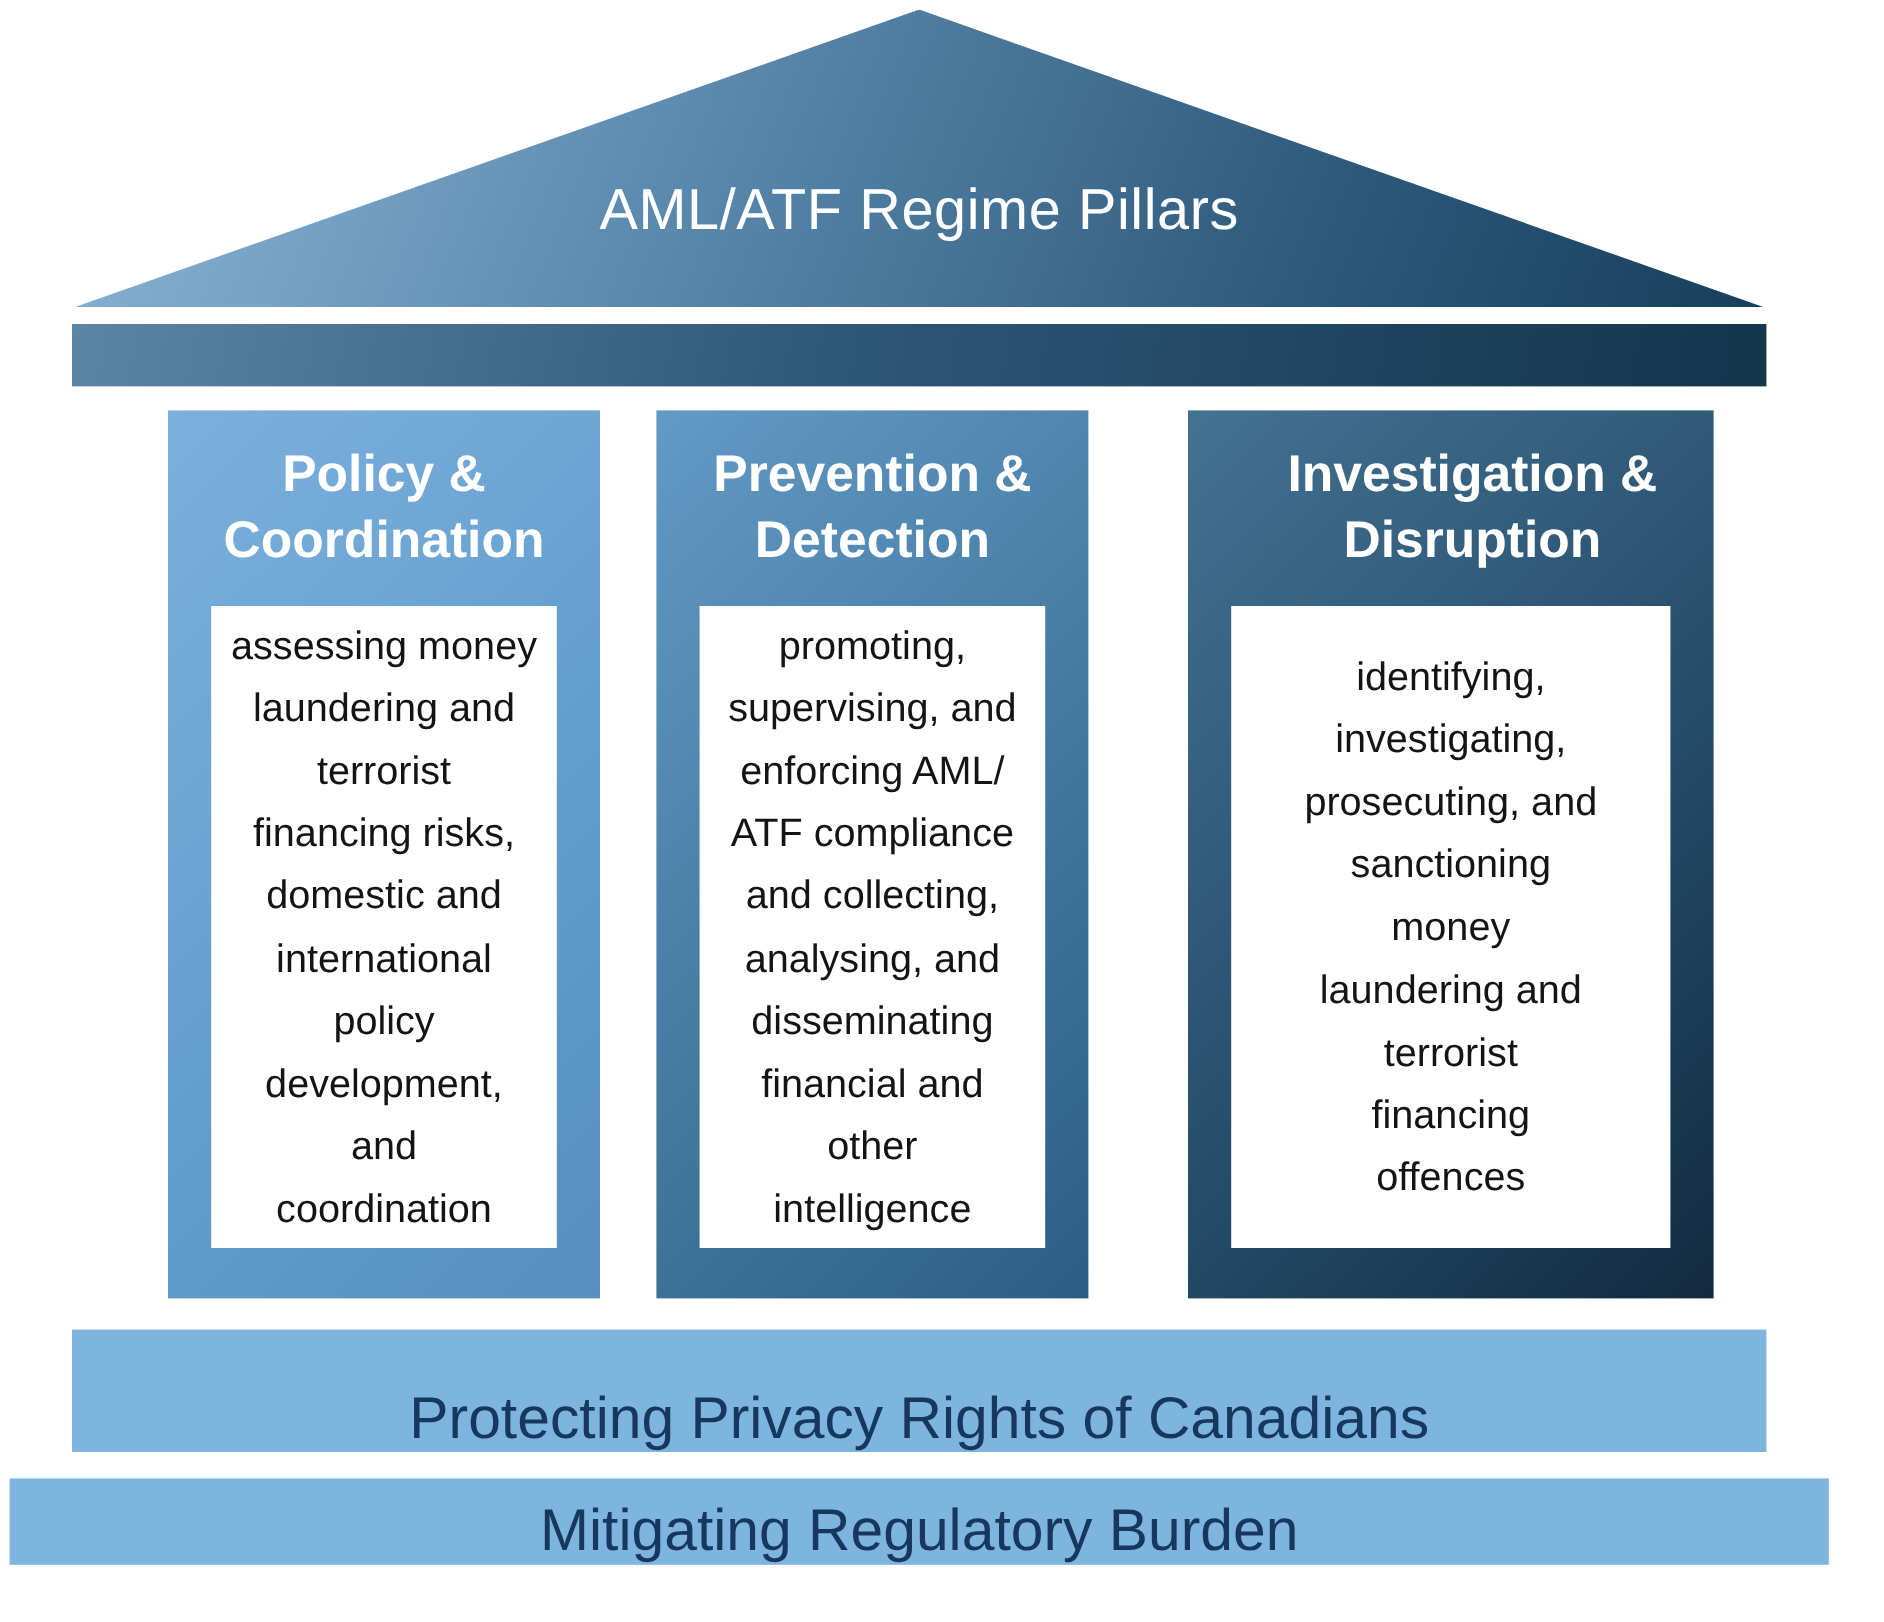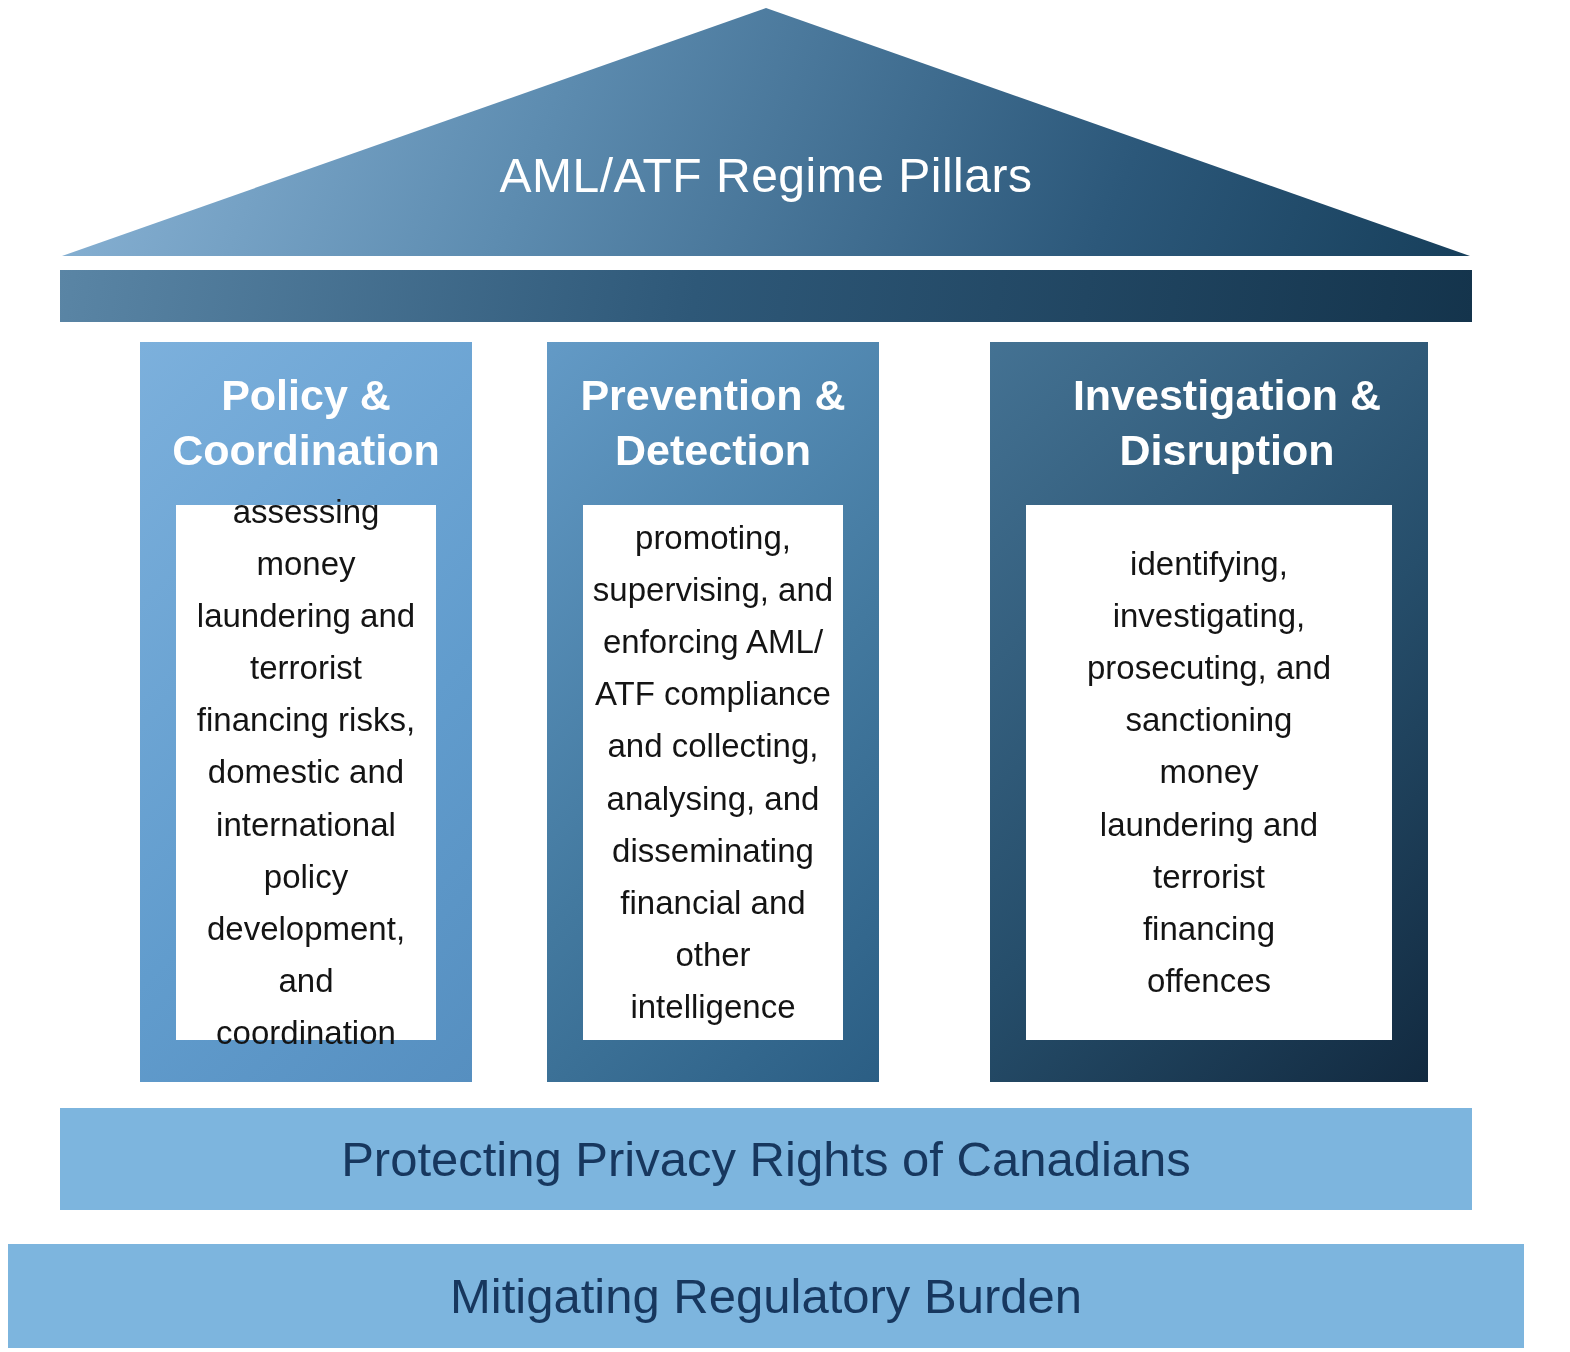--- a/index.html
+++ b/index.html
@@ -41,21 +41,21 @@
     top: 270px;
     width: 1412px;
     height: 52px;
     background: linear-gradient(100deg, #5a85a5 0%, #2e5878 45%, #14344c 100%);
   }
 
   
   .pillar {
     position: absolute;
     top: 342px;
-    width: 332px;
+    width: 360px;
     height: 740px;
   }
   .pillar-1 { left: 140px;  background: linear-gradient(135deg, #7cb0dc 0%, #619ccd 60%, #568fc0 100%); }
   .pillar-2 { left: 547px;  background: linear-gradient(135deg, #639ac6 0%, #43799f 55%, #2b5e84 100%); }
   .pillar-3 { left: 990px;  width: 402px; background: linear-gradient(135deg, #447293 0%, #264e6b 55%, #122a40 100%); padding-left: 36px; }
 
   .pillar-heading {
     padding-top: 26px;
     text-align: center;
     color: #ffffff;
@@ -81,28 +81,28 @@
     white-space: pre-line;
     padding: 0 6px;
     box-sizing: border-box;
   }
 
   
   .foundation-bar {
     position: absolute;
     background: #7db5de;
     display: flex;
-    align-items: center;
+    align-items: flex-end;
     justify-content: center;
     color: #17375e;
     font-size: 49px;
     font-weight: 500;
   }
   .foundation-1 { left: 60px; top: 1108px; width: 1412px; height: 102px; }
-  .foundation-2 { left: 8px;  top: 1232px; width: 1516px; height: 104px; margin-top: 12px; }
+  .foundation-2 { left: 8px;  top: 1232px; width: 1516px; height: 72px; }
 </style>
 </head>
 <body>
 
 <div class="canvas">
 
   <div class="roof">
     <div class="roof-title">AML/ATF Regime Pillars</div>
   </div>
 

